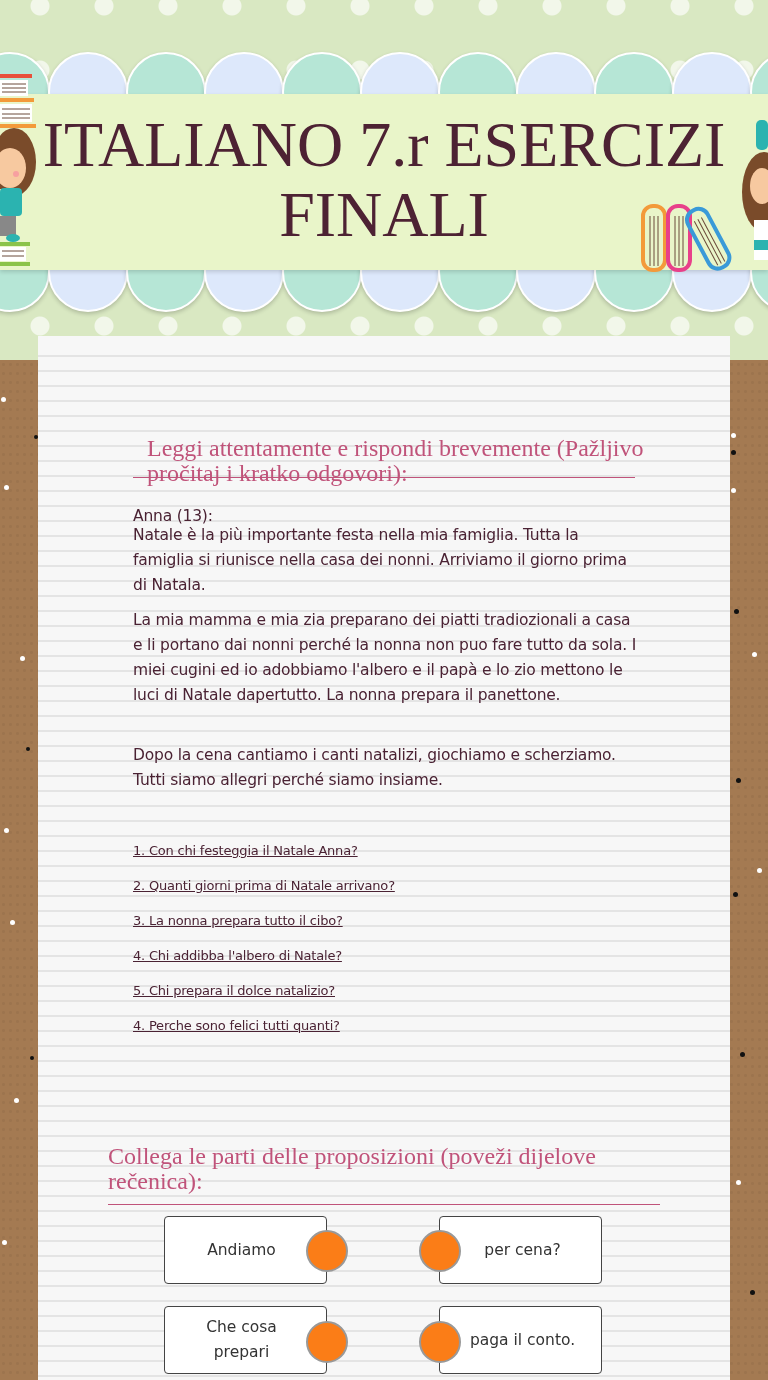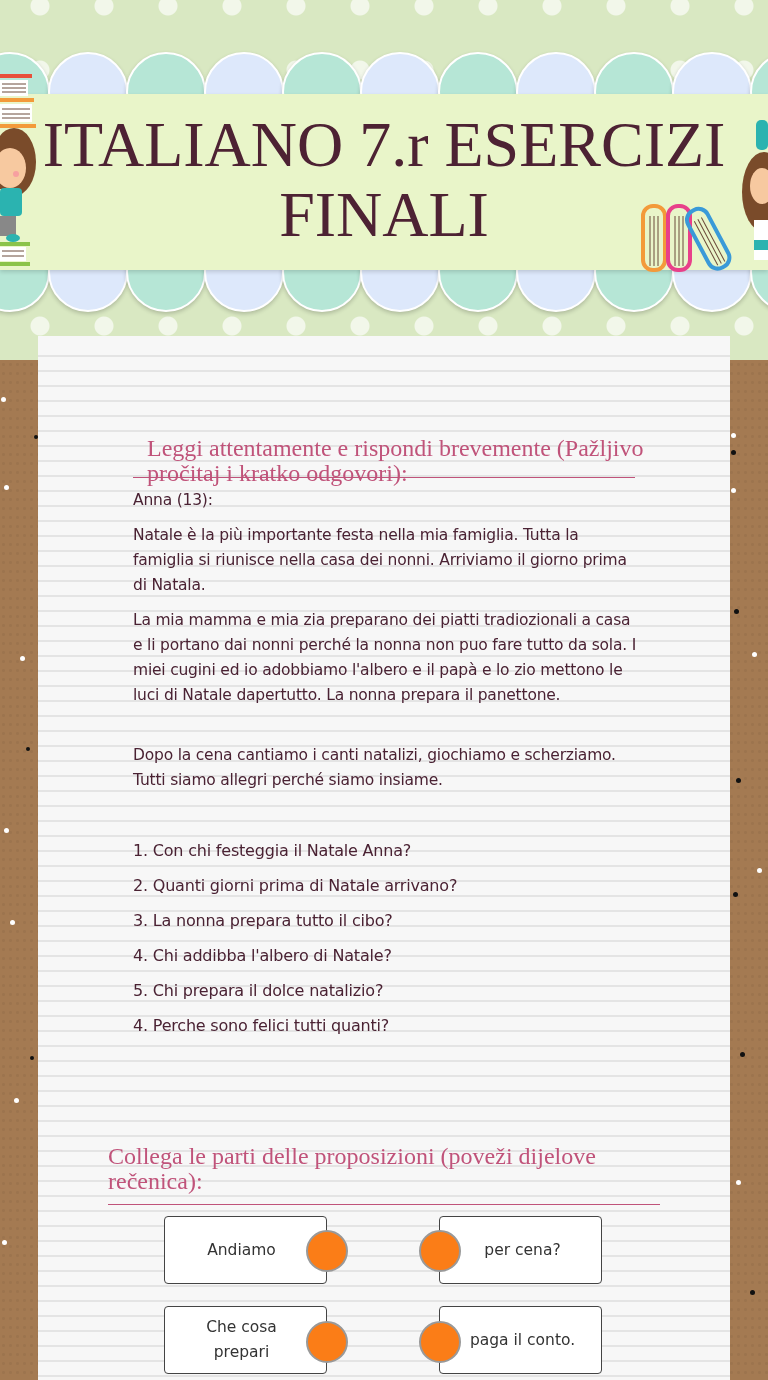--- a/index.html
+++ b/index.html
@@ -13,21 +13,21 @@
   .dot { position:absolute; width:5px; height:5px; border-radius:50%; }
   .scallop-row { position:absolute; left:-30px; width:840px; height:80px; display:flex; }
   .scallop { flex:0 0 auto; width:80px; height:80px; border-radius:50%; border:2px solid #fff; margin-right:-2px; box-sizing:border-box; box-shadow:0 2px 4px rgba(0,0,0,0.2); }
   .banner { position:absolute; left:0; top:94px; width:768px; height:176px; background:#e9f5c9; box-shadow:0 2px 4px rgba(0,0,0,0.15); }
   .title { position:absolute; left:0; top:110px; width:768px; text-align:center; font-family:"Liberation Serif", serif; font-size:64px; line-height:70px; color:#4d2233; margin:0; font-weight:normal; }
   .paper { position:absolute; left:38px; top:336px; width:692px; height:1060px; background-color:#f7f7f7;
     background-image: repeating-linear-gradient(to bottom, transparent 0px, transparent 13px, #e4e4e4 13px, #e4e4e4 15px); background-position:0 6px; }
   .sec-title { position:absolute; font-family:"Liberation Serif", serif; color:#c0537a; font-size:24px; line-height:25px; margin:0; font-weight:normal; }
   .rule { position:absolute; height:1px; background:#c0537a; }
   .txt { position:absolute; left:133px; width:505px; font-family:"DejaVu Sans", sans-serif; font-size:15.5px; line-height:25px; color:#4a2233; margin:0; letter-spacing:-0.2px; }
-  .q { position:absolute; left:133px; font-family:"DejaVu Sans", sans-serif; font-size:16px; line-height:25px; color:#4a2233; margin:0; letter-spacing:-0.2px; }
+  .q { position:absolute; left:133px; font-family:"DejaVu Sans", sans-serif; font-size:13px; line-height:25px; color:#4a2233; margin:0; letter-spacing:-0.2px;text-decoration:underline; }
   .mbox { position:absolute; width:163px; height:68px; background:#fff; border:1px solid #444; border-radius:4px; box-sizing:border-box; display:flex; align-items:center; justify-content:center; text-align:center; font-family:"DejaVu Sans", sans-serif; font-size:15.5px; line-height:25px; color:#333; cursor:pointer; }
   .knob { position:absolute; width:42px; height:42px; border-radius:50%; background:#fb7d17; border:2px solid #999; box-sizing:border-box; cursor:pointer; }
   .deco { position:absolute; }
 </style>
 </head>
 <body>
 
 <div class="top-bg"></div>
 <div class="brown"></div>
 
@@ -132,21 +132,21 @@
 <h1 class="title">
   <span>ITALIANO 7.r ESERCIZI</span><br>
   <span>FINALI</span>
 </h1>
 
 <div class="paper"></div>
 
 <h2 class="sec-title" style="left:133px;top:436px;width:510px;margin-left:14px;">Leggi attentamente e rispondi brevemente (Pažljivo pročitaj i kratko odgovori):</h2>
 <div class="rule" style="left:133px;top:477px;width:502px;"></div>
 
-<p class="txt" style="top:488px;">Anna  (13):</p>
+<p class="txt" style="top:504px;">Anna  (13):</p>
 <p class="txt" style="top:523px;">Natale è la più importante festa nella mia famiglia. Tutta la famiglia si riunisce nella casa dei nonni. Arriviamo il giorno prima di Natala.</p>
 <p class="txt" style="top:608px;">La mia mamma e mia zia preparano dei piatti tradiozionali a casa e li portano dai nonni perché la nonna non puo fare tutto da sola. I miei cugini ed io adobbiamo l'albero e il papà e lo zio mettono le luci di Natale dapertutto. La nonna prepara il panettone.</p>
 <p class="txt" style="top:743px;">Dopo la cena cantiamo i canti natalizi, giochiamo e scherziamo. Tutti siamo allegri perché siamo insiame.</p>
 
 <p class="q" style="top:838px;">1.  Con chi festeggia il Natale Anna?</p>
 <p class="q" style="top:873px;">2. Quanti giorni prima di Natale arrivano?</p>
 <p class="q" style="top:908px;text-align:center;">3. La nonna prepara tutto il cibo?</p>
 <p class="q" style="top:943px;">4. Chi addibba l'albero di Natale?</p>
 <p class="q" style="top:978px;">5. Chi prepara il dolce natalizio?</p>
 <p class="q" style="top:1013px;">4. Perche sono felici tutti quanti?</p>

